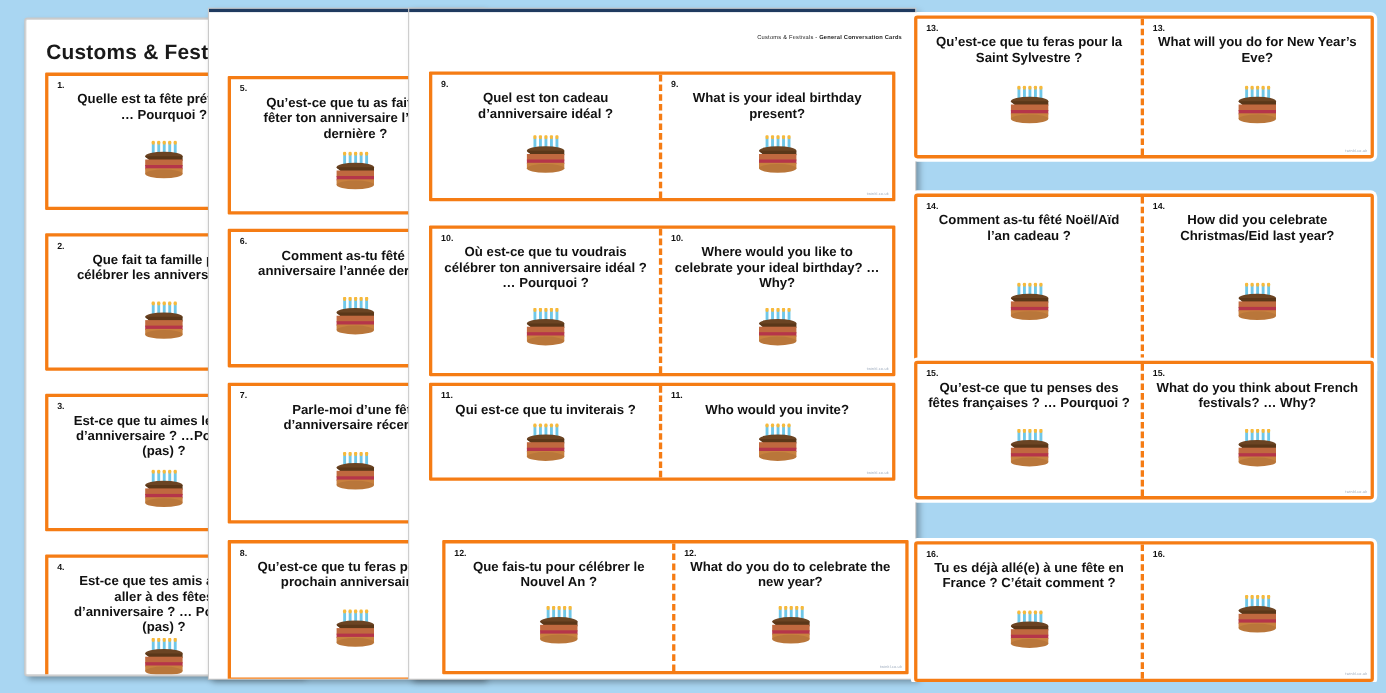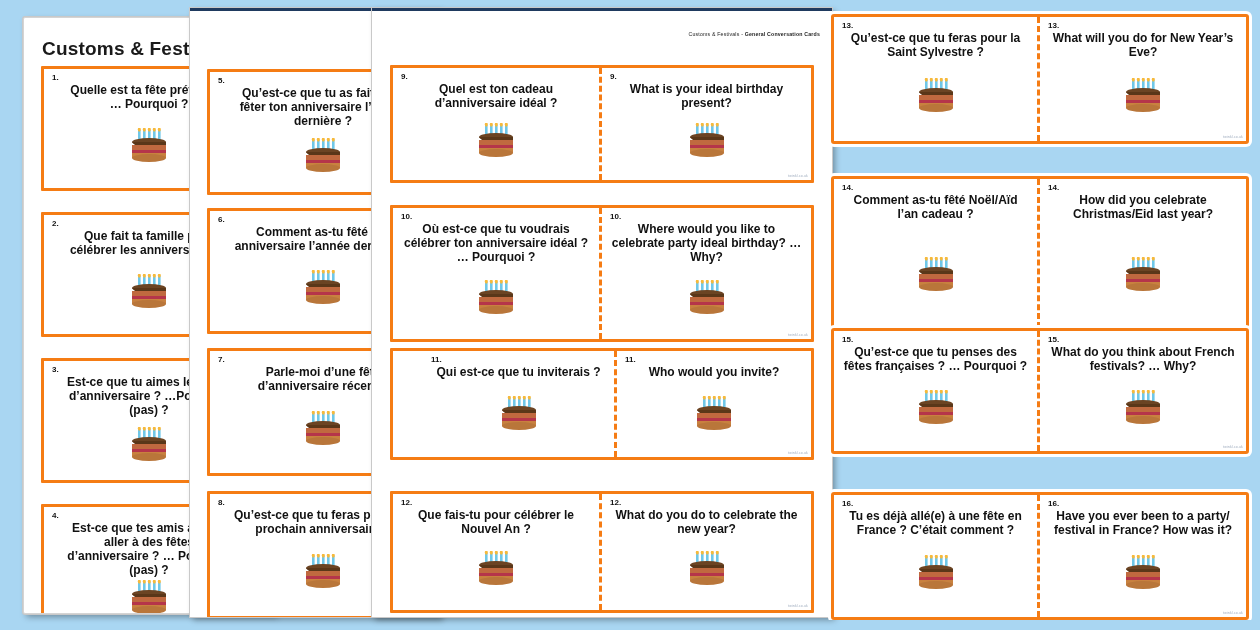--- a/index.html
+++ b/index.html
@@ -99,22 +99,22 @@
 
   #page-2 .card{left:17px;width:232px;}
   #page-2 .c1{top:58px;height:126px;}
   #page-2 .c2{top:197px;height:126px;}
   #page-2 .c3{top:337px;height:128px;}
   #page-2 .c4{top:480px;height:128px;}
 
   #page-3 .card{left:18px;width:424px;}
   #page-3 .c1{top:54px;height:118px;}
   #page-3 .c2{top:194px;height:137px;}
-  #page-3 .c3{top:337px;height:112px;padding-left:30px;}
-  #page-3 .c4{top:480px;height:122px;}
+  #page-3 .c3{top:337px;height:89px;}
+  #page-3 .c4{top:480px;height:122px;margin-left:12px;}
 
   #page-4 .card{left:5px;width:418px;border-radius:3px;
                 box-shadow:0 0 0 3px #ffffff;}
   #page-4 .c1{top:6px;height:130px;}
   #page-4 .c2{top:168px;height:164px;}
   #page-4 .c3{top:320px;height:126px;}
   #page-4 .c4{top:472px;height:128px;margin-top:12px;}
 
   
   .single .half{flex:1 1 100%;border-right:none;}
@@ -432,21 +432,21 @@
     <rect x="6" y="17" width="34" height="6" fill="#c0693f"></rect>
     <rect x="6" y="22" width="34" height="4" fill="#b5354a"></rect>
     <rect x="6" y="25" width="34" height="5" fill="#c8813f"></rect>
     <ellipse cx="23" cy="30" rx="17" ry="4" fill="#b9763a"></ellipse>
   </g>
 </svg>
 </div>
         </div>
         <div class="half nodash">
           <div class="num">10.</div>
-          <div class="qtext">Where would you like to celebrate party ideal birthday? … Why?</div>
+          <div class="qtext">Where would you like to celebrate your ideal birthday? … Why?</div>
           <div class="cake-wrap">
 <svg class="cake" viewBox="0 0 46 36" xmlns="http://www.w3.org/2000/svg">
   <g>
     <rect x="12" y="2" width="2.6" height="11" fill="#6fc7e8"></rect>
     <rect x="17" y="2" width="2.6" height="11" fill="#6fc7e8"></rect>
     <rect x="22" y="2" width="2.6" height="11" fill="#6fc7e8"></rect>
     <rect x="27" y="2" width="2.6" height="11" fill="#6fc7e8"></rect>
     <rect x="32" y="2" width="2.6" height="11" fill="#6fc7e8"></rect>
     <ellipse cx="13.3" cy="1.6" rx="1.5" ry="2.1" fill="#f6b93b"></ellipse>
     <ellipse cx="18.3" cy="1.6" rx="1.5" ry="2.1" fill="#f6b93b"></ellipse>
@@ -764,21 +764,20 @@
     <rect x="6" y="17" width="34" height="6" fill="#c0693f"></rect>
     <rect x="6" y="22" width="34" height="4" fill="#b5354a"></rect>
     <rect x="6" y="25" width="34" height="5" fill="#c8813f"></rect>
     <ellipse cx="23" cy="30" rx="17" ry="4" fill="#b9763a"></ellipse>
   </g>
 </svg>
 </div>
         </div>
         <div class="half nodash">
           <div class="num">16.</div>
-          <div class="qtext">Have you ever been to a party/ festival in France? How was it?</div>
           <div class="cake-wrap">
 <svg class="cake" viewBox="0 0 46 36" xmlns="http://www.w3.org/2000/svg">
   <g>
     <rect x="12" y="2" width="2.6" height="11" fill="#6fc7e8"></rect>
     <rect x="17" y="2" width="2.6" height="11" fill="#6fc7e8"></rect>
     <rect x="22" y="2" width="2.6" height="11" fill="#6fc7e8"></rect>
     <rect x="27" y="2" width="2.6" height="11" fill="#6fc7e8"></rect>
     <rect x="32" y="2" width="2.6" height="11" fill="#6fc7e8"></rect>
     <ellipse cx="13.3" cy="1.6" rx="1.5" ry="2.1" fill="#f6b93b"></ellipse>
     <ellipse cx="18.3" cy="1.6" rx="1.5" ry="2.1" fill="#f6b93b"></ellipse>

